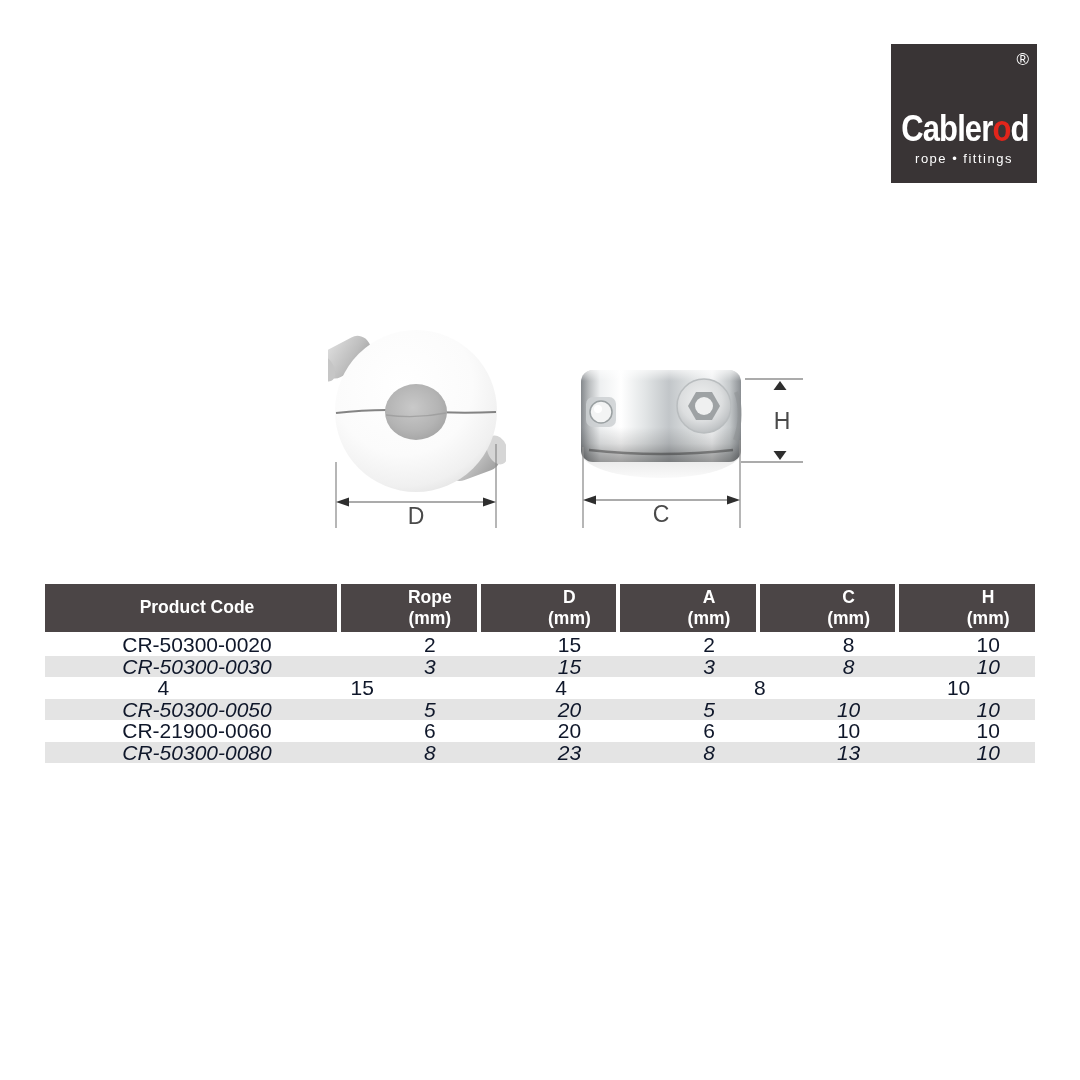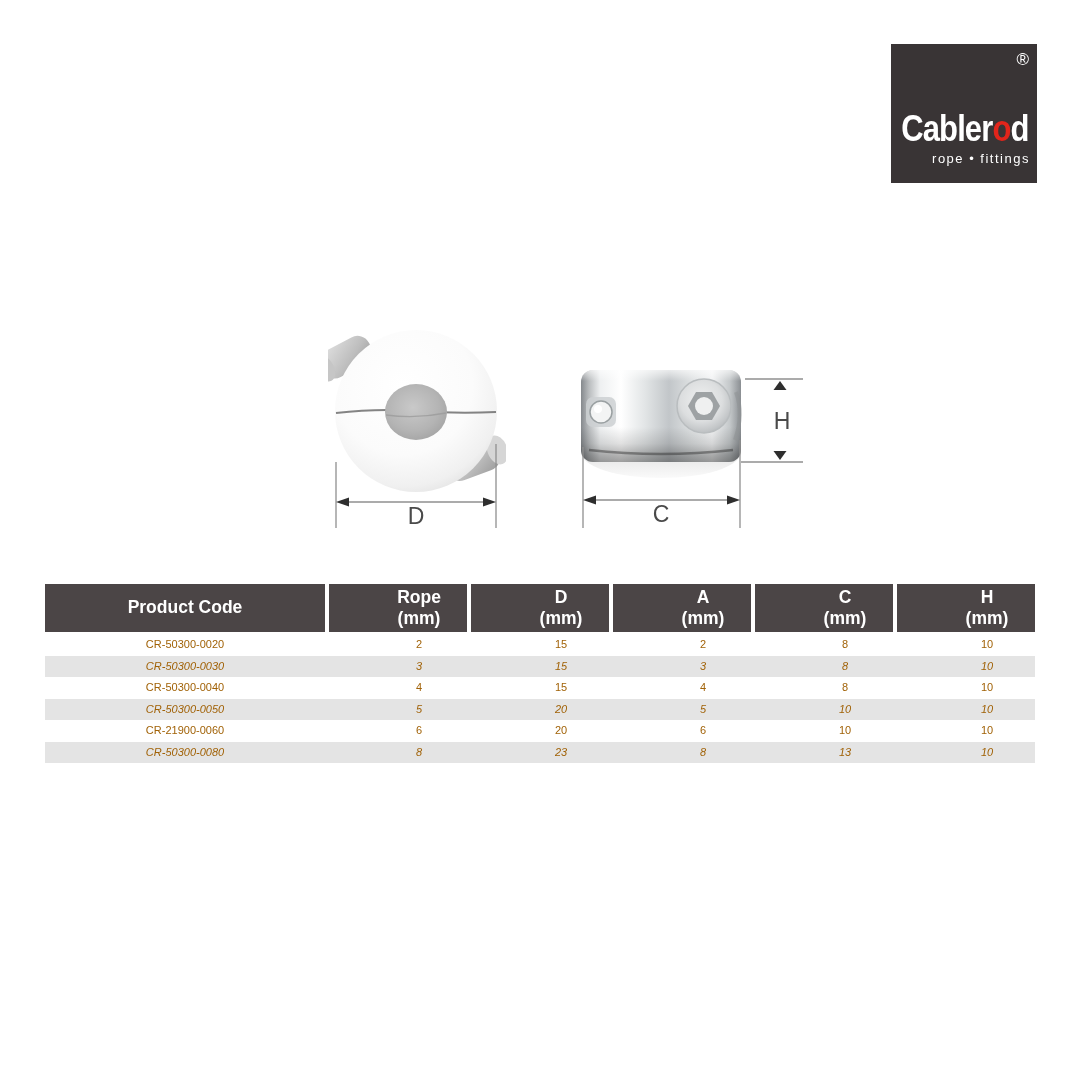--- a/index.html
+++ b/index.html
@@ -7,44 +7,44 @@
         font-family:"Liberation Sans",sans-serif;}
 
   
   .logo{position:absolute;left:891px;top:44px;width:146px;height:139px;background:#393435;}
   .logo .reg{position:absolute;top:6px;right:8px;color:#ffffff;font-size:17px;font-weight:400;}
   .logo .brand{position:absolute;left:0;top:64px;width:100%;text-align:center;color:#ffffff;
                font-size:36px;font-weight:600;letter-spacing:-1px;white-space:nowrap;
                transform:scaleX(0.86);transform-origin:50% 50%;}
   .logo .brand .accent{color:#e1251b;}
   .logo .tagline{position:absolute;left:0;top:107px;width:100%;text-align:center;color:#ffffff;
-                 font-size:13px;font-weight:400;letter-spacing:1.5px;white-space:nowrap;padding-left:17px;}
+                 font-size:13px;font-weight:400;letter-spacing:1.5px;white-space:nowrap;}
 
   
   .art{position:absolute;}
   #front-view{left:328px;top:322px;}
   #side-view{left:573px;top:364px;}
   #dims{left:330px;top:358px;}
   .dim-label{font-family:"Liberation Sans",sans-serif;font-size:23px;fill:#4a4a4a;}
   .dim-line{stroke:#8f8f8f;stroke-width:1.3;fill:none;}
   .dim-head{fill:#2e2e2e;}
 
   
   .spec-table{position:absolute;left:45px;top:584px;width:990px;}
   .thead{display:flex;gap:4px;height:48px;}
   .th{background:#4b4546;color:#ffffff;display:flex;flex-direction:column;
       align-items:center;justify-content:center;font-size:17.5px;font-weight:bold;
       line-height:1.22;text-align:center;}
-  .w-code{width:280px;flex:none;}
+  .w-code{width:280px;flex:none;padding-left:12px;}
   .w-num{flex:1;padding-left:42px;}
   .tbody{margin-top:2px;}
   .tr{display:flex;gap:4px;height:21.5px;}
   .tr.alt{background:#e4e4e4;font-style:italic;}
-  .td{display:flex;align-items:center;justify-content:center;font-size:11px;
-      color:#a16207;line-height:21.5px;text-align:center;}
+  .td{display:flex;align-items:center;justify-content:center;font-size:21px;
+      color:#0f172a;line-height:21.5px;text-align:center;}
 </style>
 </head>
 <body>
 
 <div id="page">
 
   <div class="logo">
     <span class="reg">®</span>
     <div class="brand"><span>Cabler</span><span class="accent">o</span><span>d</span></div>
     <div class="tagline">rope • fittings</div>
@@ -192,21 +192,20 @@
       </div>
       <div class="tr alt">
         <div class="td w-code">CR-50300-0030</div>
         <div class="td w-num">3</div>
         <div class="td w-num">15</div>
         <div class="td w-num">3</div>
         <div class="td w-num">8</div>
         <div class="td w-num">10</div>
       </div>
       <div class="tr">
-        <div class="td w-code">CR-50300-0040</div>
         <div class="td w-num">4</div>
         <div class="td w-num">15</div>
         <div class="td w-num">4</div>
         <div class="td w-num">8</div>
         <div class="td w-num">10</div>
       </div>
       <div class="tr alt">
         <div class="td w-code">CR-50300-0050</div>
         <div class="td w-num">5</div>
         <div class="td w-num">20</div>

